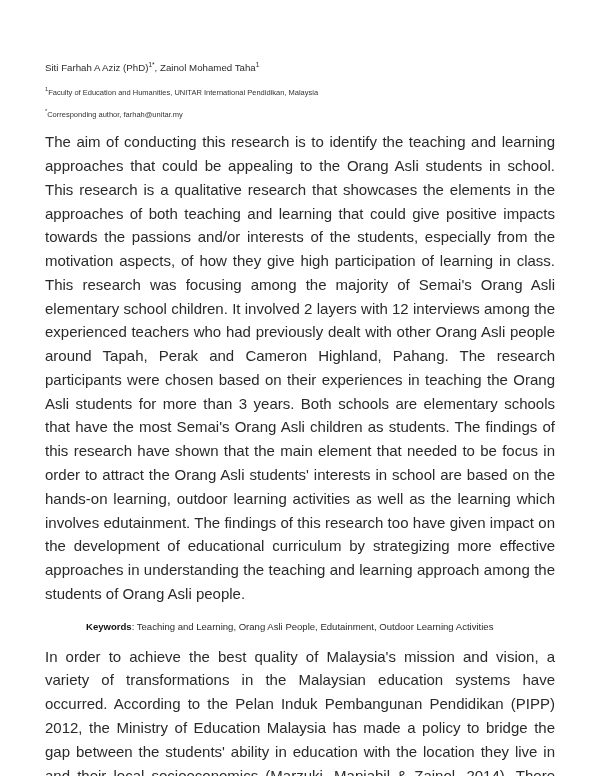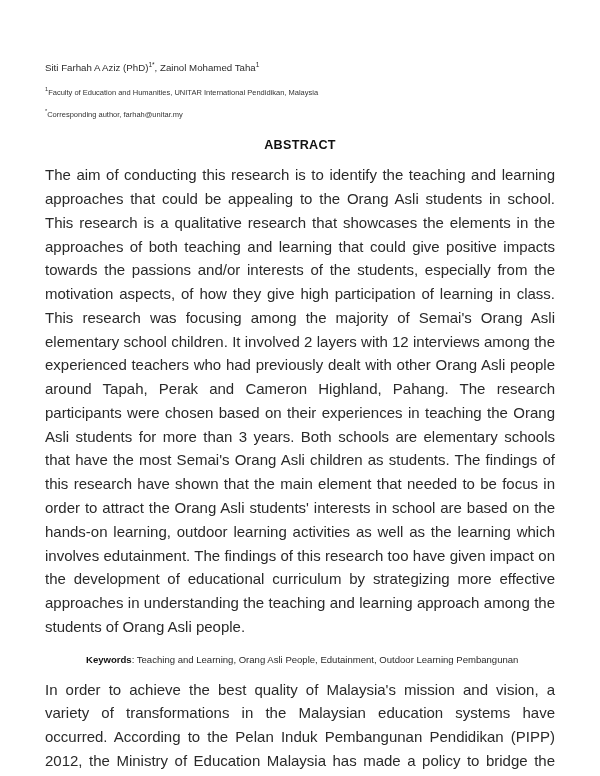--- a/index.html
+++ b/index.html
@@ -128,22 +128,21 @@
 
     <div class="title-block">
     </div>
 
     <div class="authors"><span>Siti Farhah A Aziz (PhD)</span><sup>1*</sup><span>, </span><span>Zainol Mohamed Taha</span><sup>1</sup></div>
 
     <div class="affiliation"><sup>1</sup><span>Faculty of Education and Humanities, UNITAR International Pendidikan, Malaysia</span></div>
 
     <div class="corresponding"><sup>*</sup><span>Corresponding author, farhah@unitar.my</span></div>
 
-    <div class="section-heading abstract-heading">ABSTRACT</div>
     <div class="body-text">The aim of conducting this research is to identify the teaching and learning approaches that could be appealing to the Orang Asli students in school. This research is a qualitative research that showcases the elements in the approaches of both teaching and learning that could give positive impacts towards the passions and/or interests of the students, especially from the motivation aspects, of how they give high participation of learning in class. This research was focusing among the majority of Semai's Orang Asli elementary school children. It involved 2 layers with 12 interviews among the experienced teachers who had previously dealt with other Orang Asli people around Tapah, Perak and Cameron Highland, Pahang. The research participants were chosen based on their experiences in teaching the Orang Asli students for more than 3 years. Both schools are elementary schools that have the most Semai's Orang Asli children as students. The findings of this research have shown that the main element that needed to be focus in order to attract the Orang Asli students' interests in school are based on the hands-on learning, outdoor learning activities as well as the learning which involves edutainment. The findings of this research too have given impact on the development of educational curriculum by strategizing more effective approaches in understanding the teaching and learning approach among the students of Orang Asli people.</div>
 
-    <div class="keywords"><span class="kw-label">Keywords</span><span>: </span><span>Teaching and Learning, Orang Asli People, Edutainment, Outdoor Learning Pembangunan</span></div>
+    <div class="keywords"><span class="kw-label">Keywords</span><span>: </span><span>Teaching and Learning, Orang Asli People, Edutainment, Outdoor Learning Activities</span></div>
 
     <div class="body-text">In order to achieve the best quality of Malaysia's mission and vision, a variety of transformations in the Malaysian education systems have occurred. According to the Pelan Induk Pembangunan Pendidikan (PIPP) 2012, the Ministry of Education Malaysia has made a policy to bridge the gap between the students' ability in education with the location they live in and their local socioeconomics (Marzuki, Mapjabil &amp; Zainol, 2014). There were many continuous attempts have been made by the government to fill in the gap between both city and rural students, as well as the attempts on increasing participations among the children of the Orang Asli people to attend school. However, the recent drop and the absent rates among the Orang Asli children have constantly worries the government (Ahmed et al., 2012; Mustapha, 2014; Kamarulzaman &amp; Osman, 2008; Sharifah Md Nor et al., 2011; Thanabalan, Siraj &amp; Alias, 2014; Wahab, Ahmad, Jelas, Rahman &amp; Halim, 2014). The research was conducted to find out and identify the effective teaching and learning methods and approaches that could attract the Orang Asli students to go to schoo. Based on the research objectives, following research questions have been developed to guide the research:</div>
 
   </div>
 
 </div>
 
 </body></html>

